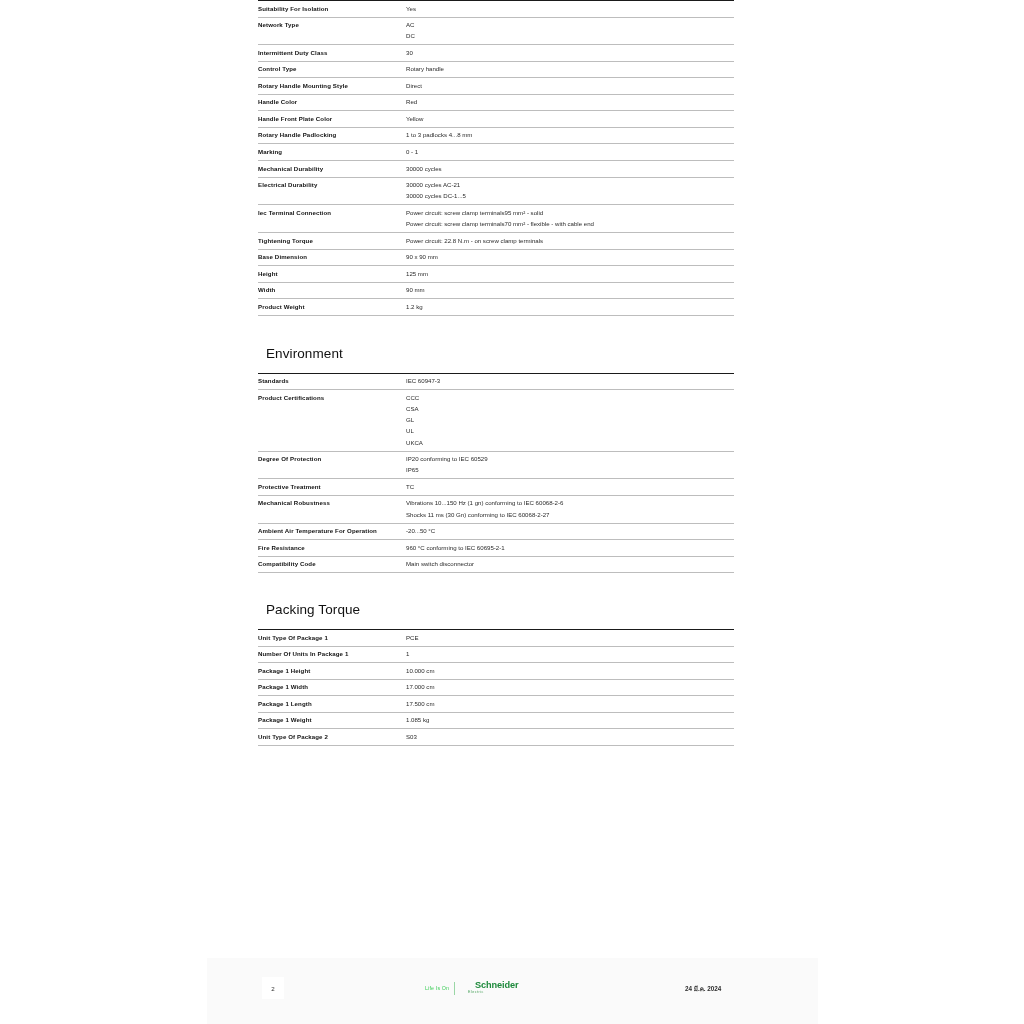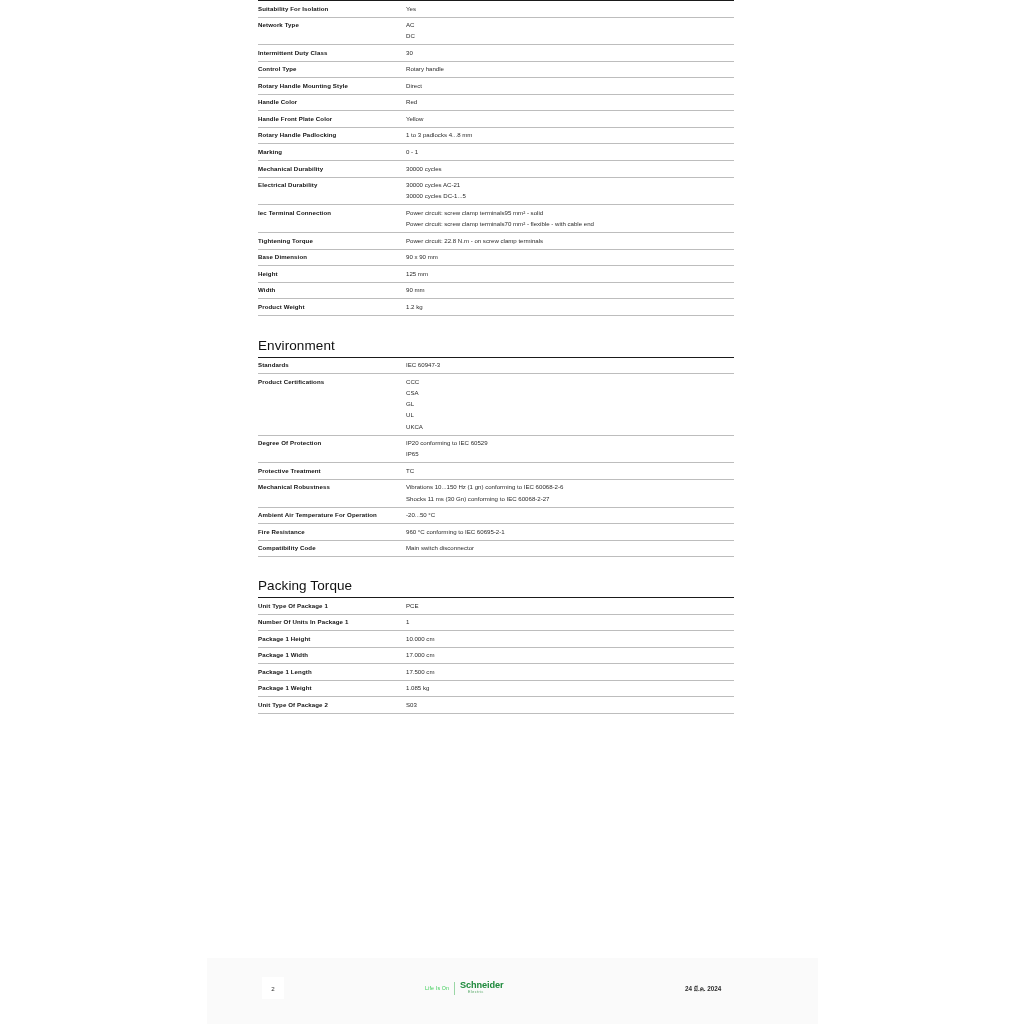--- a/index.html
+++ b/index.html
@@ -79,21 +79,21 @@
   td.val .line + .line {
     margin-top: 3.2px;
   }
 
   
   h2.section-title {
     font-size: 13.5px;
     font-weight: normal;
     letter-spacing: 0.1px;
     color: #111111;
-    margin: 0;
+    margin: 8px;
     padding: 0 0 4px 0;
     font-family: "Liberation Sans", sans-serif;
   }
   .section-gap-1 { height: 22px; }
   .section-gap-2 { height: 21px; }
 
   
   .footer-inner {
     position: absolute;
     left: 207px;
@@ -140,20 +140,21 @@
     flex-direction: column;
     justify-content: center;
     line-height: 1;
   }
   .brand-name {
     font-size: 9.2px;
     font-weight: bold;
     color: #1e8a3c;
     letter-spacing: -0.1px;
     white-space: nowrap;
+    margin-left: 15px;
   }
   .brand-sub {
     font-size: 3.6px;
     color: #3f9c52;
     letter-spacing: 0.5px;
     margin-top: 0.5px;
     white-space: nowrap;
     padding-left: 8px;
   }
   .footer-date {

